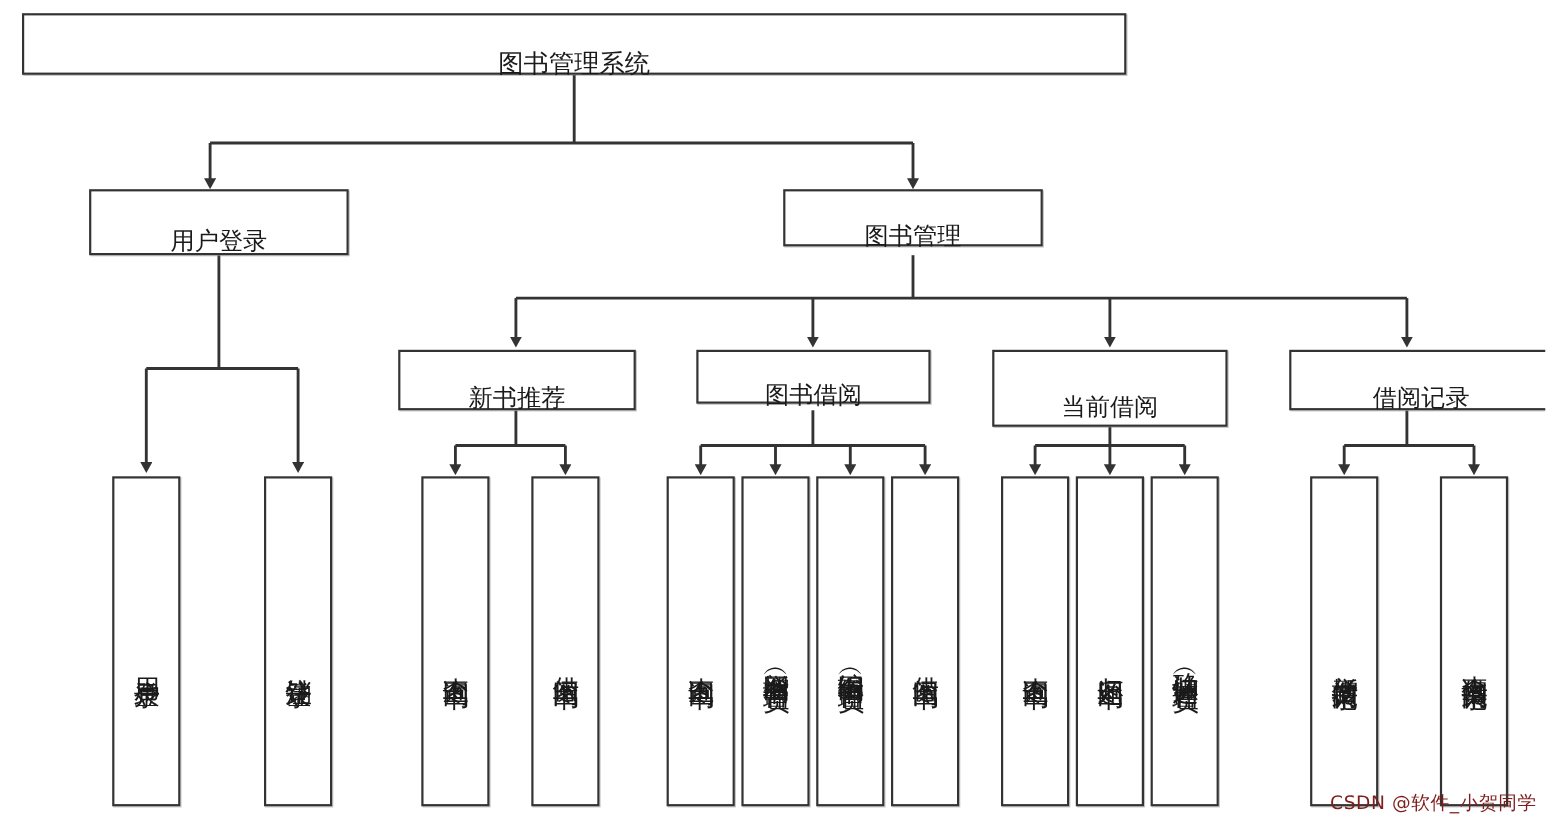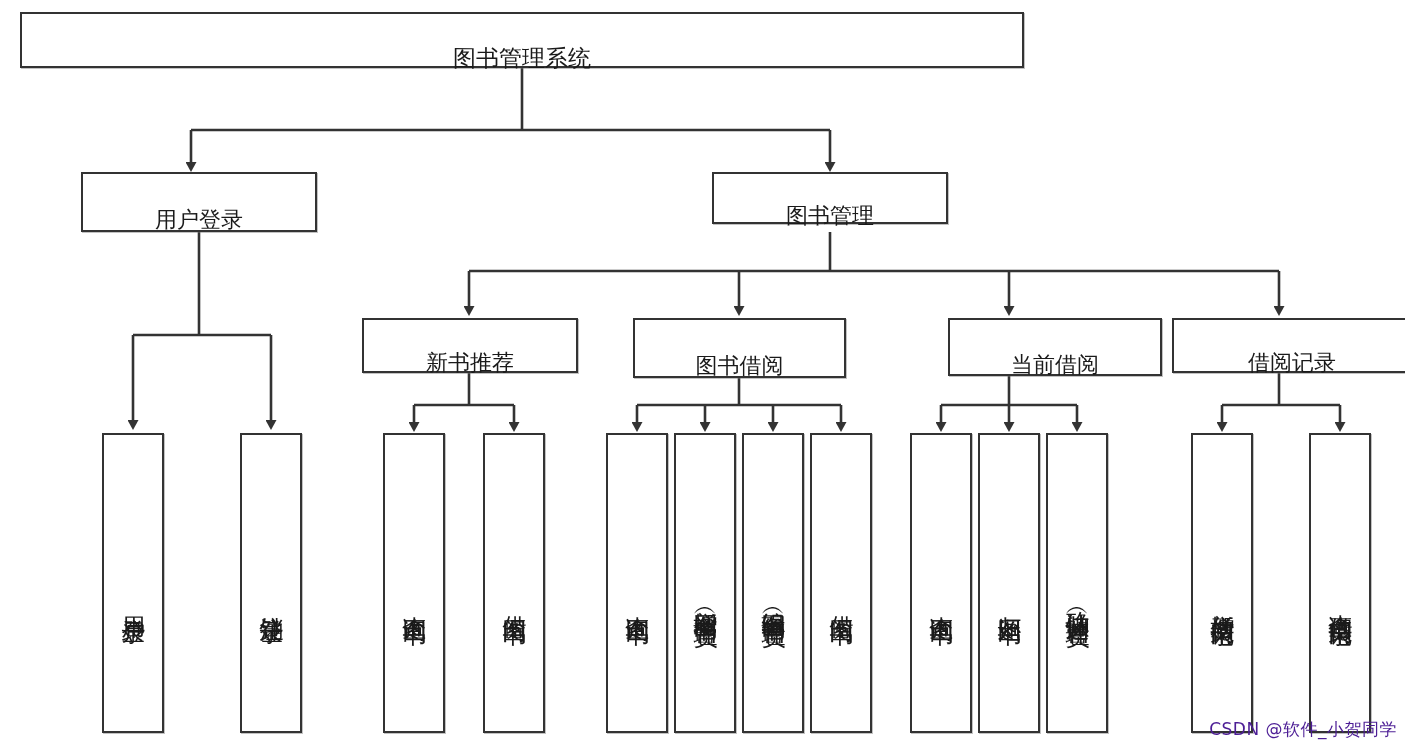--- a/index.html
+++ b/index.html
@@ -62,21 +62,21 @@
     font-size: 24px;
     letter-spacing: 2px;
     line-height: 1.05;
     max-height: 100%;
   }
   .watermark {
     position: absolute;
     right: 8px;
     bottom: 6px;
     font-size: 17px;
-    color: #4c1d95;
+    color: #7f1d1d;
     white-space: nowrap;
     letter-spacing: 0.5px;
     margin-top: 25px;
   }
 </style>
 </head>
 <body>
 
 <div id="canvas">
 
@@ -140,25 +140,25 @@
   </div>
 
   <div class="node h1" style="left:712px; top:172px; width:236px; height:52px;">
     <span class="lbl">图书管理</span>
   </div>
 
   <div class="node h2" style="left:362px; top:318px; width:216px; height:55px;">
     <span class="lbl">新书推荐</span>
   </div>
 
-  <div class="node h2" style="left:633px; top:318px; width:213px; height:60px;">
+  <div class="node h2" style="left:633px; top:318px; width:213px; height:49px;">
     <span class="lbl">图书借阅</span>
   </div>
 
-  <div class="node h2" style="left:948px; top:318px; width:214px; height:58px;">
+  <div class="node h2" style="left:902px; top:318px; width:214px; height:70px;">
     <span class="lbl">当前借阅</span>
   </div>
 
   <div class="node h2" style="left:1172px; top:318px; width:240px; height:55px;">
     <span class="lbl">借阅记录</span>
   </div>
 
   <div class="node leaf" style="left:102px; top:433px; width:62px; height:300px;">
     <span class="lbl">用户登录</span>
   </div>

